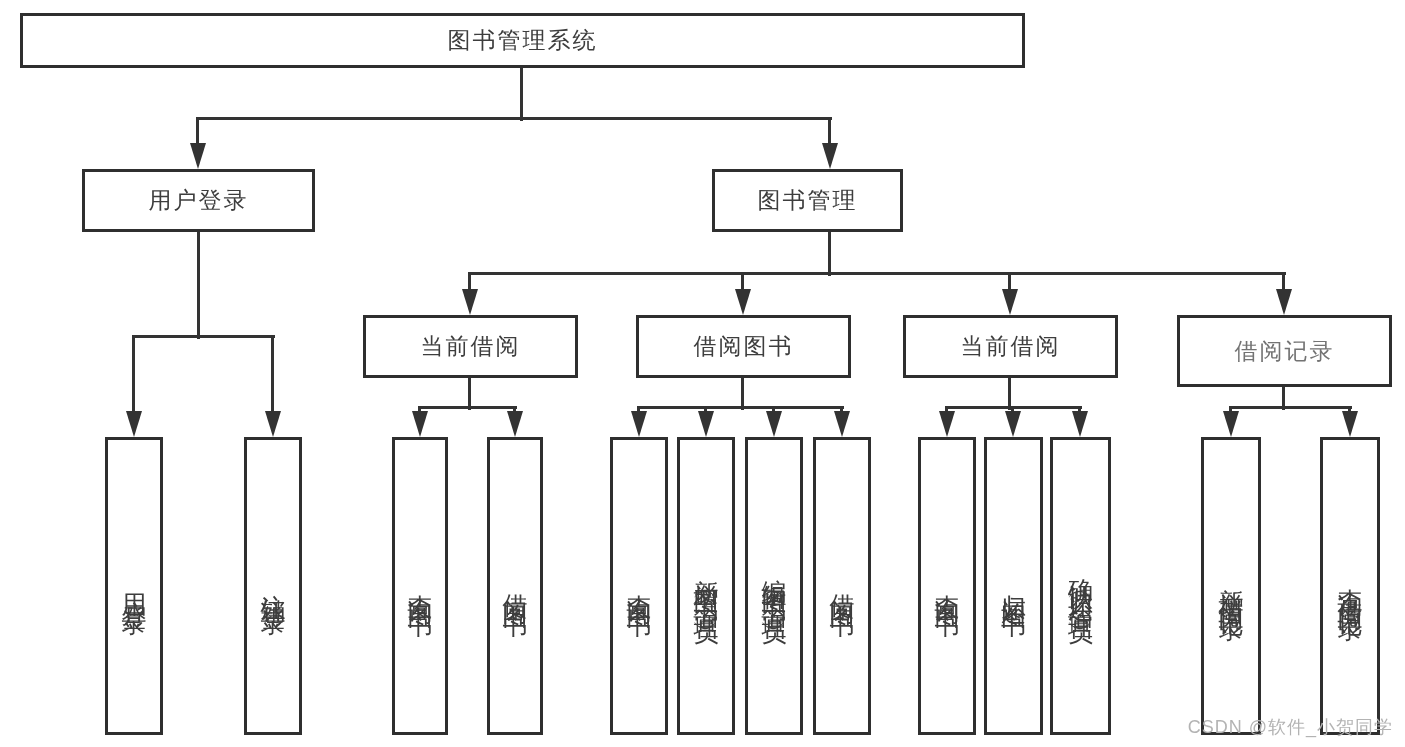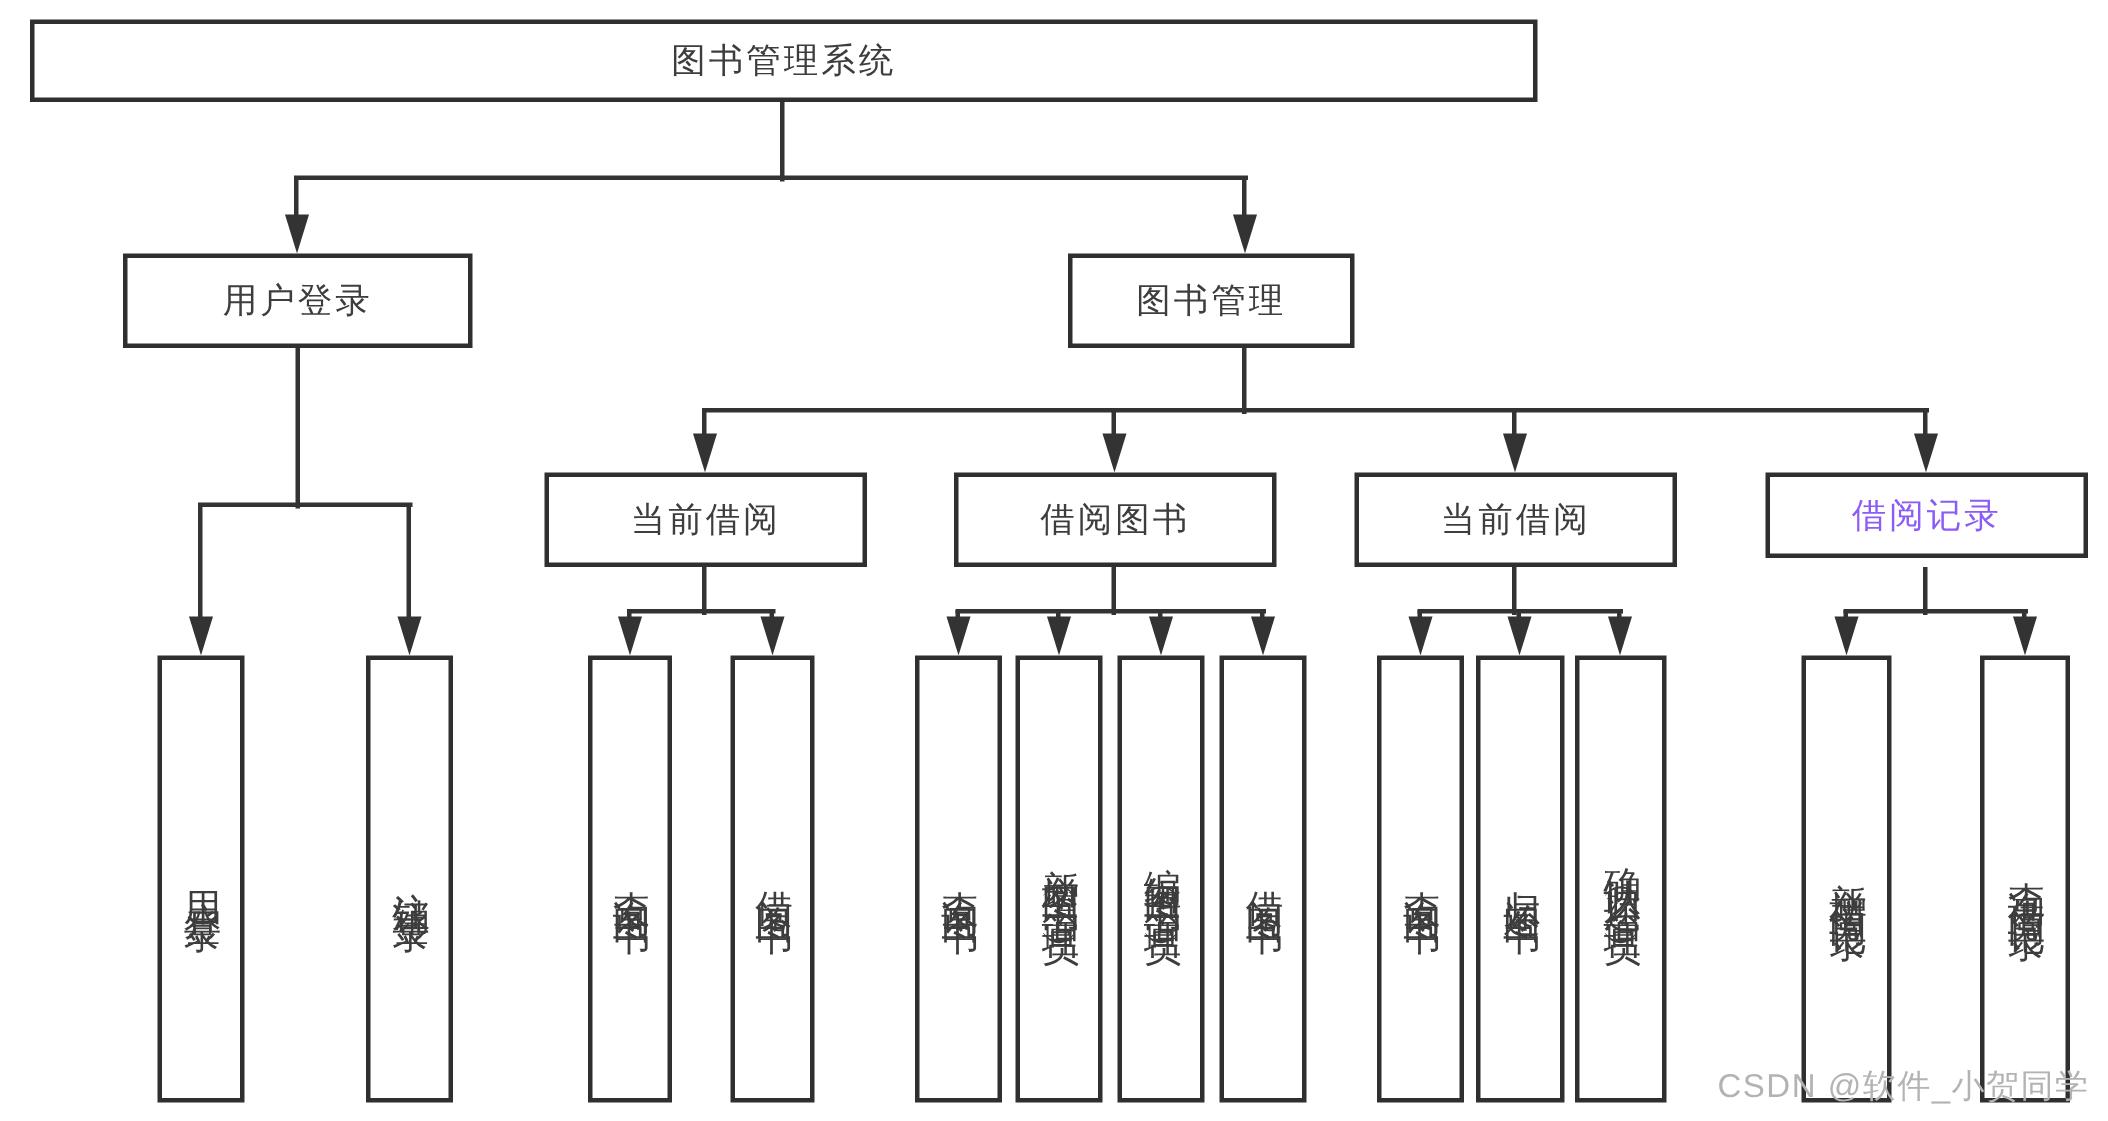--- a/index.html
+++ b/index.html
@@ -50,21 +50,21 @@
     height: 0;
     border-left: 8px solid transparent;
     border-right: 8px solid transparent;
     border-top: 26px solid #333333;
     z-index: 1;
   }
   .watermark {
     position: absolute;
     right: 12px;
     bottom: 8px;
-    font-size: 22px;
+    font-size: 18px;
     letter-spacing: 1px;
     color: #b3b3b3;
     z-index: 3;
     white-space: nowrap;
   }
 </style>
 </head>
 <body>
 
 <div id="canvas">
@@ -122,21 +122,21 @@
       <div class="edge-line" style="left: 1348px; top: 407px; width: 3px; height: 8px; background: rgb(51, 51, 51);"></div>
       <div class="arrow" style="left: 1342px; top: 411px; border-top-color: rgb(51, 51, 51);"></div>
     </div>
   <div id="nodes-layer">
       <div class="node h" style="left: 20px; top: 13px; width: 1005px; height: 55px; color: rgb(61, 61, 61);">图书管理系统</div>
       <div class="node h" style="left: 82px; top: 169px; width: 233px; height: 63px; color: rgb(61, 61, 61);">用户登录</div>
       <div class="node h" style="left: 712px; top: 169px; width: 191px; height: 63px; color: rgb(61, 61, 61);">图书管理</div>
       <div class="node h" style="left: 363px; top: 315px; width: 215px; height: 63px; color: rgb(61, 61, 61);">当前借阅</div>
       <div class="node h" style="left: 636px; top: 315px; width: 215px; height: 63px; color: rgb(61, 61, 61);">借阅图书</div>
       <div class="node h" style="left: 903px; top: 315px; width: 215px; height: 63px; color: rgb(61, 61, 61);">当前借阅</div>
-      <div class="node h" style="left: 1177px; top: 315px; width: 215px; height: 57px; color: #8b5cf6;">借阅记录</div>
+      <div class="node h" style="left: 1177px; top: 315px; width: 215px; height: 72px; color: #737373;">借阅记录</div>
       <div class="node v" style="left: 105px; top: 437px; width: 58px; height: 298px; color: rgb(61, 61, 61);">用户登录</div>
       <div class="node v" style="left: 244px; top: 437px; width: 58px; height: 298px; color: rgb(61, 61, 61);">注销登录</div>
       <div class="node v" style="left: 392px; top: 437px; width: 56px; height: 298px; color: rgb(61, 61, 61);">查询图书</div>
       <div class="node v" style="left: 487px; top: 437px; width: 56px; height: 298px; color: rgb(61, 61, 61);">借阅图书</div>
       <div class="node v" style="left: 610px; top: 437px; width: 58px; height: 298px; color: rgb(61, 61, 61);">查询图书</div>
       <div class="node v" style="left: 677px; top: 437px; width: 58px; height: 298px; color: rgb(61, 61, 61);">新增图书（管理员）</div>
       <div class="node v" style="left: 745px; top: 437px; width: 58px; height: 298px; color: rgb(61, 61, 61);">编辑图书（管理员）</div>
       <div class="node v" style="left: 813px; top: 437px; width: 58px; height: 298px; color: rgb(61, 61, 61);">借阅图书</div>
       <div class="node v" style="left: 918px; top: 437px; width: 58px; height: 298px; color: rgb(61, 61, 61);">查询图书</div>
       <div class="node v" style="left: 984px; top: 437px; width: 59px; height: 298px; color: rgb(61, 61, 61);">归还图书</div>

